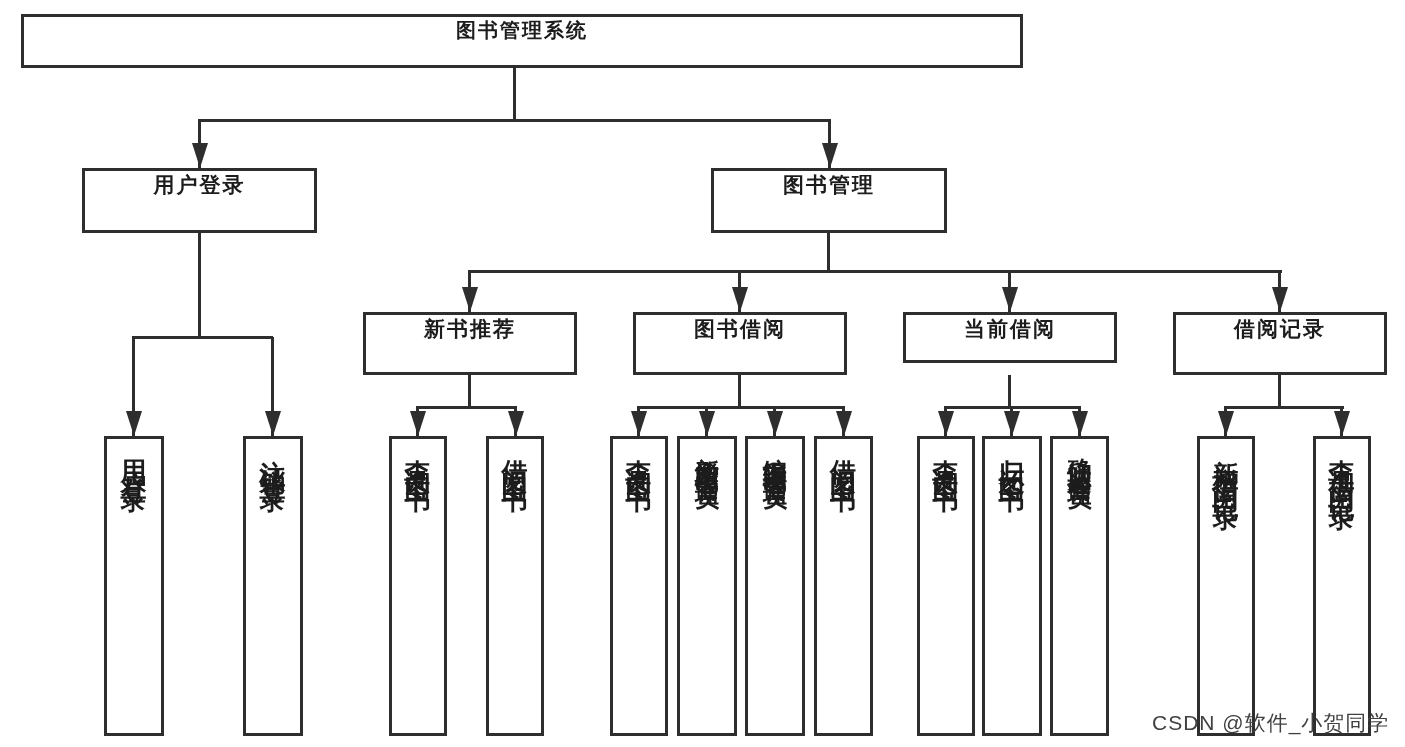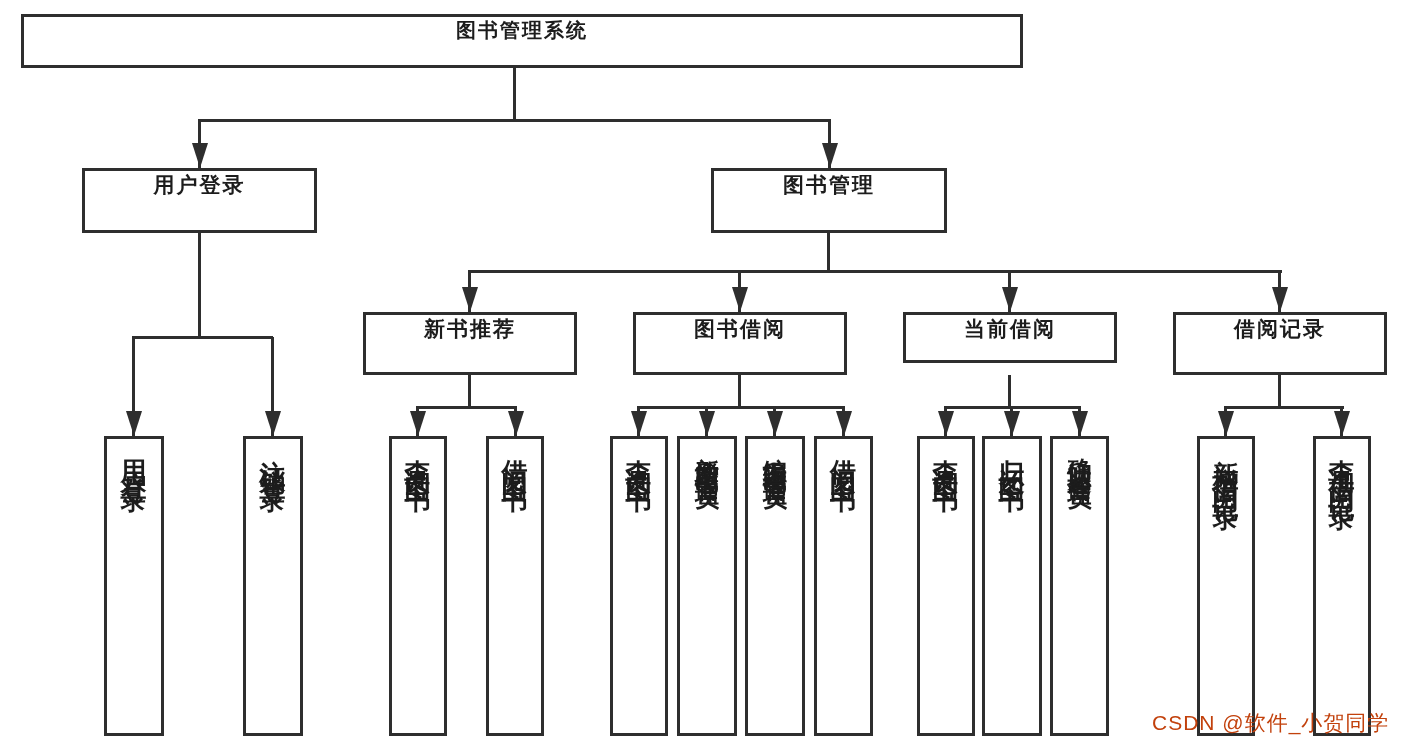--- a/index.html
+++ b/index.html
@@ -51,21 +51,21 @@
     transform:translateX(-50%);
     width:0;height:0;
     border-left:8px solid transparent;
     border-right:8px solid transparent;
     border-top:25px solid #2e2e2e;
   }
   .watermark{
     position:absolute;
     left:1152px;top:709px;
     font-size:21px;
-    color:#c2410c;
+    color:#404040;
     letter-spacing:1px;
     white-space:nowrap;
     z-index:3;
   }
 </style>
 </head>
 <body>
 
 <div class="stage">
 

